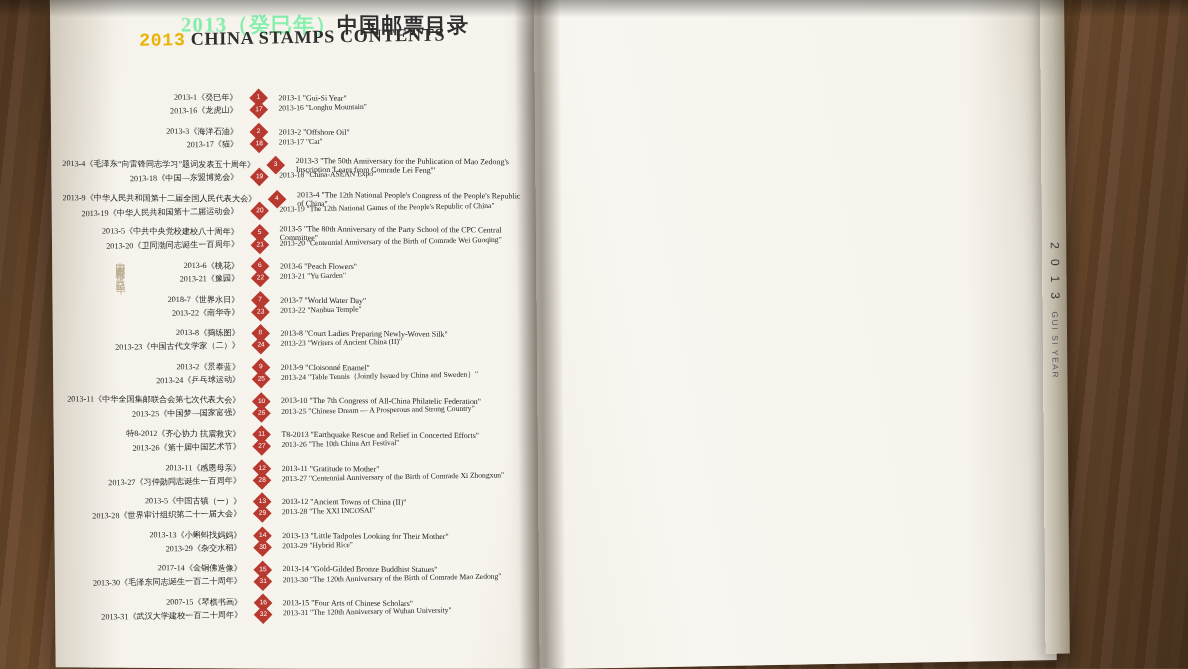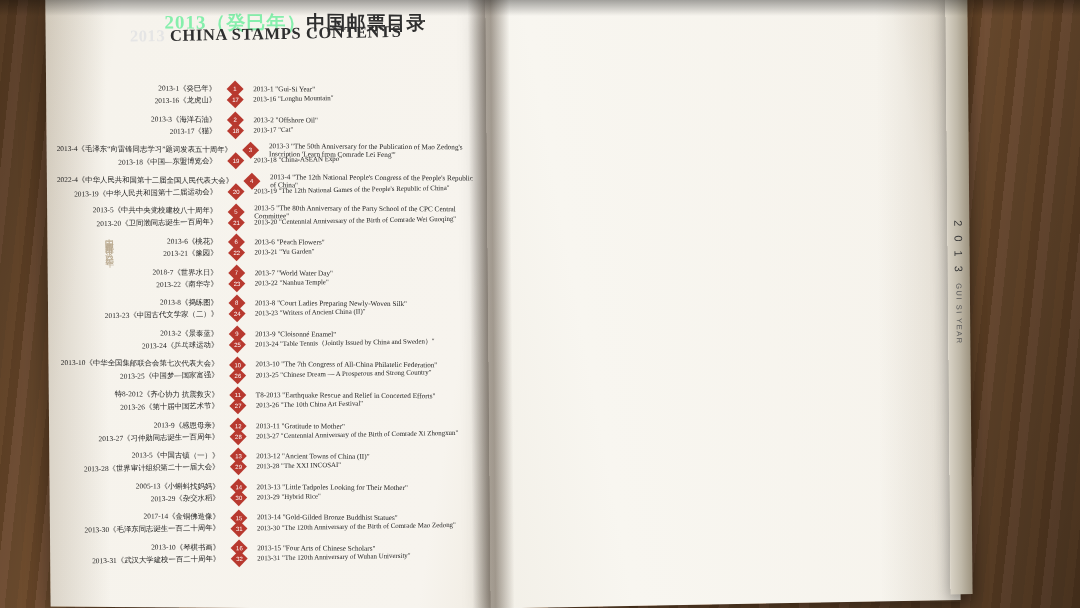--- a/index.html
+++ b/index.html
@@ -86,21 +86,21 @@
     position:absolute;left:120px;top:14px;width:320px;text-align:center;
     font-size:19px;font-weight:bold;color:#2f2f2f;letter-spacing:1px;
     transform:skewY(0.7deg);
   }
   .heading-cn .red{color:#86efac;}
   .heading-en{
     position:absolute;left:80px;top:28px;width:340px;text-align:center;
     font-size:16.5px;font-weight:bold;color:#2f2f2f;letter-spacing:0.6px;
     transform:skewY(-0.5deg);
   }
-  .heading-en .red{color:#e5e5e5;}
+  .heading-en .red{color:#eab308;font-family:Liberation Mono, monospace;}
 
   
   .list{
     position:absolute;
   }
   .list-left{left:40px;top:78px;width:420px;transform:skewY(0.85deg);}
   .list-right{left:20px;top:88px;width:450px;transform:skewY(-0.5deg);}
 
   .row{
     display:flex;align-items:center;
@@ -198,21 +198,21 @@
           <div class="en">2013-2 "Offshore Oil"</div>
         </div>
       <div class="row">
           <div class="cn">2013-4《毛泽东“向雷锋同志学习”题词发表五十周年》</div>
           <div class="diamond">
             <span><i>3</i></span>
           </div>
           <div class="en two-line">2013-3 "The 50th Anniversary for the Publication of Mao Zedong's Inscription 'Learn from Comrade Lei Feng'"</div>
         </div>
       <div class="row">
-          <div class="cn">2022-4《中华人民共和国第十二届全国人民代表大会》</div>
+          <div class="cn">2013-9《中华人民共和国第十二届全国人民代表大会》</div>
           <div class="diamond">
             <span><i>4</i></span>
           </div>
           <div class="en two-line">2013-4 "The 12th National People's Congress of the People's Republic of China"</div>
         </div>
       <div class="row">
           <div class="cn">2013-5《中共中央党校建校八十周年》</div>
           <div class="diamond">
             <span><i>5</i></span>
           </div>
@@ -240,63 +240,63 @@
           <div class="en">2013-8 "Court Ladies Preparing Newly-Woven Silk"</div>
         </div>
       <div class="row">
           <div class="cn">2013-2《景泰蓝》</div>
           <div class="diamond">
             <span><i>9</i></span>
           </div>
           <div class="en">2013-9 "Cloisonné Enamel"</div>
         </div>
       <div class="row">
-          <div class="cn">2013-10《中华全国集邮联合会第七次代表大会》</div>
+          <div class="cn">2013-11《中华全国集邮联合会第七次代表大会》</div>
           <div class="diamond">
             <span><i>10</i></span>
           </div>
           <div class="en">2013-10 "The 7th Congress of All-China Philatelic Federation"</div>
         </div>
       <div class="row">
           <div class="cn">特8-2012《齐心协力 抗震救灾》</div>
           <div class="diamond">
             <span><i>11</i></span>
           </div>
           <div class="en">T8-2013 "Earthquake Rescue and Relief in Concerted Efforts"</div>
         </div>
       <div class="row">
-          <div class="cn">2013-9《感恩母亲》</div>
+          <div class="cn">2013-11《感恩母亲》</div>
           <div class="diamond">
             <span><i>12</i></span>
           </div>
           <div class="en">2013-11 "Gratitude to Mother"</div>
         </div>
       <div class="row">
           <div class="cn">2013-5《中国古镇（一）》</div>
           <div class="diamond">
             <span><i>13</i></span>
           </div>
           <div class="en">2013-12 "Ancient Towns of China (II)"</div>
         </div>
       <div class="row">
-          <div class="cn">2005-13《小蝌蚪找妈妈》</div>
+          <div class="cn">2013-13《小蝌蚪找妈妈》</div>
           <div class="diamond">
             <span><i>14</i></span>
           </div>
           <div class="en">2013-13 "Little Tadpoles Looking for Their Mother"</div>
         </div>
       <div class="row">
           <div class="cn">2017-14《金铜佛造像》</div>
           <div class="diamond">
             <span><i>15</i></span>
           </div>
           <div class="en">2013-14 "Gold-Gilded Bronze Buddhist Statues"</div>
         </div>
       <div class="row">
-          <div class="cn">2013-10《琴棋书画》</div>
+          <div class="cn">2007-15《琴棋书画》</div>
           <div class="diamond">
             <span><i>16</i></span>
           </div>
           <div class="en">2013-15 "Four Arts of Chinese Scholars"</div>
         </div>
     </div>
 
     <div class="list list-right">
       <div class="row rowR">
           <div class="cn">2013-16《龙虎山》</div>

